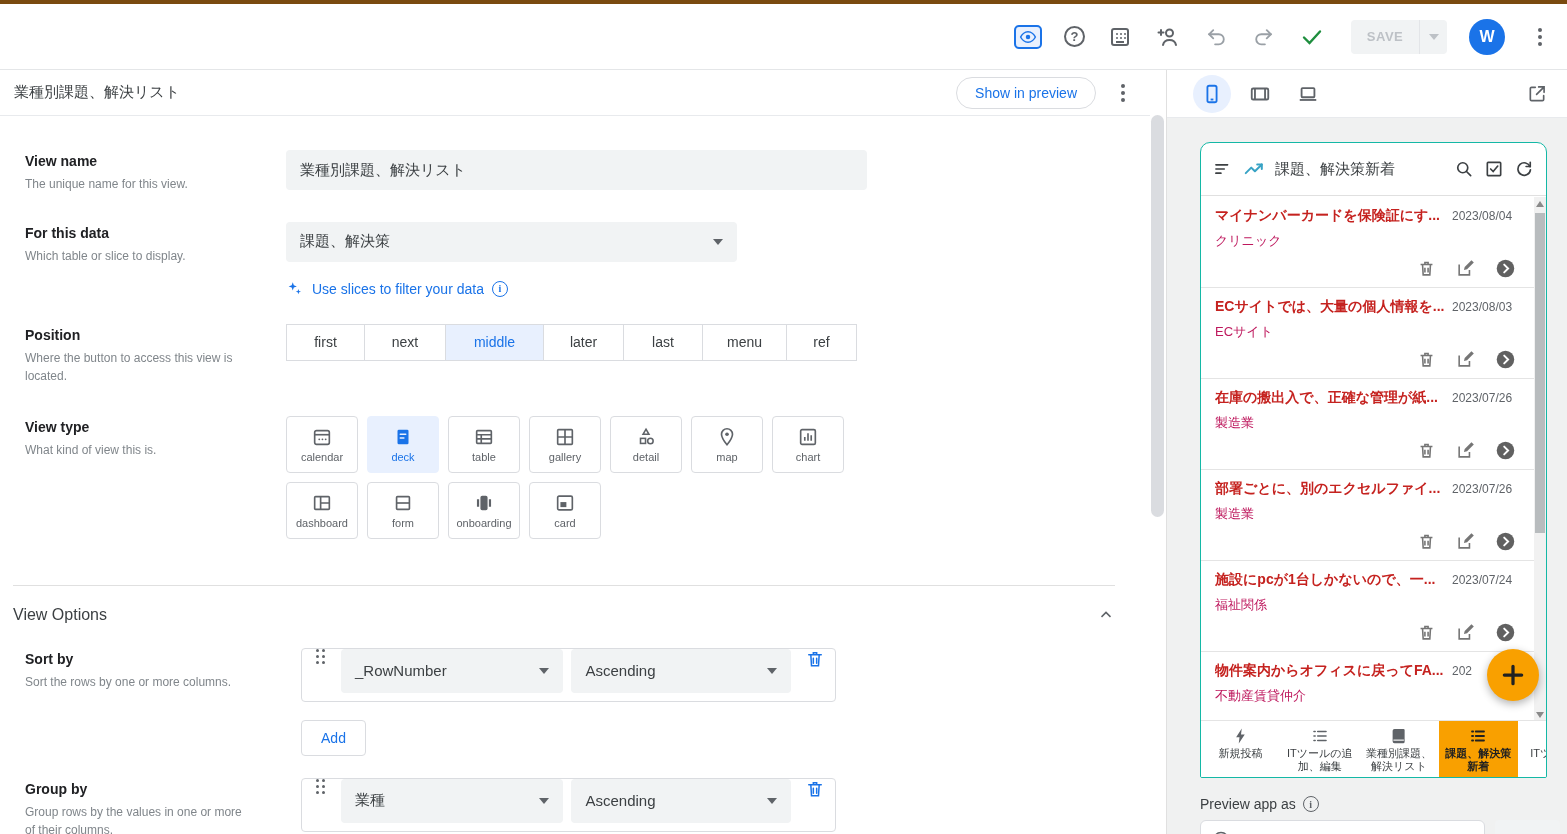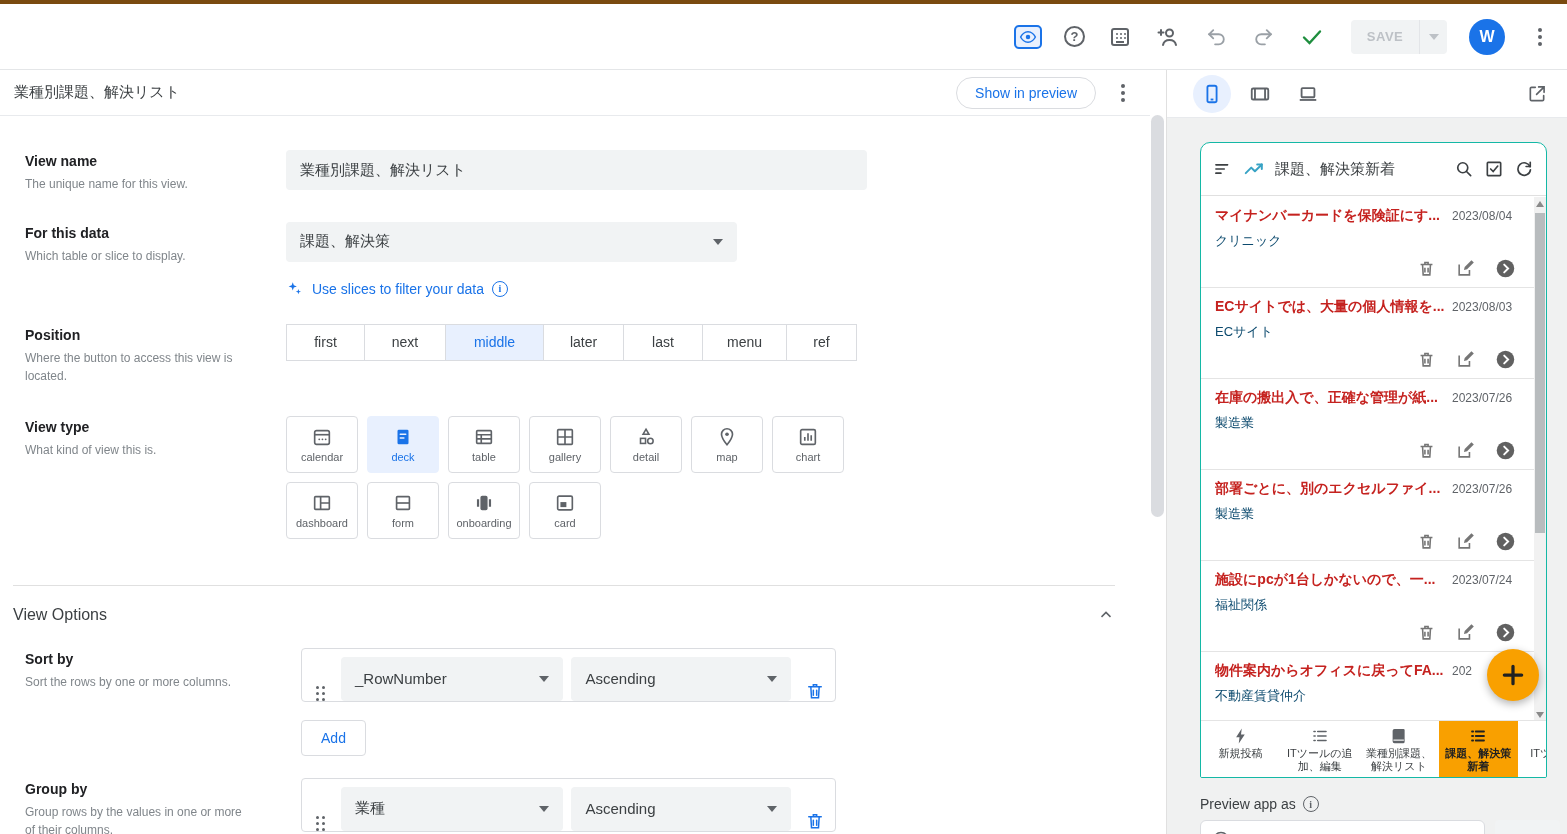--- a/index.html
+++ b/index.html
@@ -53,21 +53,21 @@
   .tile.selected .tlabel{color:#1a73e8;}
   .segs{display:flex;}
   .seg{height:37px;border:1px solid #dadce0;margin-left:-1px;background:#fff;display:flex;align-items:center;justify-content:center;
     font-size:14px;color:#3c4043;cursor:pointer;}
   .seg:first-child{margin-left:0;}
   .seg.selected{background:#e8f0fe;color:#1a73e8;}
   #divider1{margin:46px 0 0 13px;width:1102px;border-top:1px solid #e0e0e0;}
   #vo-header{display:flex;align-items:center;padding:20px 0 0 13px;width:1115px;justify-content:center;}
   #vo-title{font-size:16px;color:#3c4043;}
   #vo-chevron{margin-left:auto;color:#5f6368;}
-  .crit-box{width:535px;height:54px;border:1px solid #dadce0;border-radius:4px;display:flex;align-items:flex-end;padding:0 10px;}
+  .crit-box{width:535px;height:54px;border:1px solid #dadce0;border-radius:4px;display:flex;align-items:flex-start;padding:0 10px;}
   .dots{display:grid;grid-template-columns:3px 3px;grid-auto-rows:3px;gap:3px;margin:0 10px 0 4px;}
   .dots i{width:3px;height:3px;border-radius:50%;background:#5f6368;}
   .crit-box .filled{height:44px;}
   .crit-col{width:228px;margin-left:6px;}
   .crit-ord{width:225px;margin-left:8px;}
   .trash-blue{margin-left:14px;color:#1a73e8;}
   .add-btn{margin-top:18px;width:65px;height:36px;border:1px solid #dadce0;border-radius:4px;background:#fff;
     color:#1a73e8;font-size:14px;display:flex;align-items:center;justify-content:center;}
   #editor-scrollthumb{position:absolute;left:1151px;top:115px;width:13px;height:402px;background:#dadce0;border-radius:7px;}
   #panel-handle{position:absolute;left:1167px;top:490px;width:0;height:0;
@@ -83,21 +83,21 @@
   #phone{position:absolute;left:33px;top:72px;width:347px;height:636px;background:#fff;
     border:1px solid #14b8a6;border-radius:10px 10px 2px 2px;overflow:hidden;}
   #phead{height:53px;display:flex;align-items:center;gap:10px;padding:0 12px;border-bottom:1px solid #e0e0e0;}
   #ptitle{font-size:15px;color:#3c4043;white-space:nowrap;overflow:hidden;flex:1 1 auto;}
   .phicon{color:#3c4043;flex:0 0 auto;}
   #plist{position:absolute;left:0;top:54px;width:345px;height:525px;overflow:hidden;}
   .pitem{height:91px;border-bottom:1px solid #e4e4e4;padding:10px 14px 0 14px;position:relative;width:333px;}
   .pi-top{display:flex;align-items:baseline;}
   .pi-title{font-size:14px;font-weight:bold;color:#c5221f;white-space:nowrap;overflow:hidden;flex:1 1 auto;}
   .pi-date{font-size:12px;color:#5f6368;flex:0 0 68px;text-align:left;margin-left:8px;white-space:nowrap;overflow:hidden;}
-  .pi-cat{font-size:13px;color:#0c4a6e;margin-top:7px;}
+  .pi-cat{font-size:13px;color:#be185d;margin-top:7px;}
   .pi-actions{position:absolute;right:18px;bottom:8px;display:flex;align-items:center;gap:20px;color:#757575;}
   #plist-sb{position:absolute;right:0;top:54px;width:12px;height:525px;background:#f1f1f1;}
   #sb-up{position:absolute;top:4px;left:2px;width:0;height:0;border-left:4px solid transparent;border-right:4px solid transparent;border-bottom:6px solid #8a8a8a;}
   #sb-thumb{position:absolute;top:16px;left:1px;width:10px;height:320px;background:#b8bcbe;}
   #sb-down{position:absolute;bottom:4px;left:2px;width:0;height:0;border-left:4px solid transparent;border-right:4px solid transparent;border-top:6px solid #8a8a8a;}
   #pnav{position:absolute;left:0;bottom:0;width:396px;height:57px;display:flex;border-top:1px solid #e4e4e4;background:#fff;}
   .ntab{flex:1 1 0;display:flex;flex-direction:column;align-items:center;padding-top:6px;gap:2px;overflow:hidden;color:#5f6368;}
   .ntab .nlabel{font-size:11px;line-height:13px;color:#3c4043;text-align:center;padding:0 2px;}
   .ntab.selected{background:#f9a000;color:#212121;}
   .ntab.selected .nlabel{color:#212121;font-weight:bold;}

